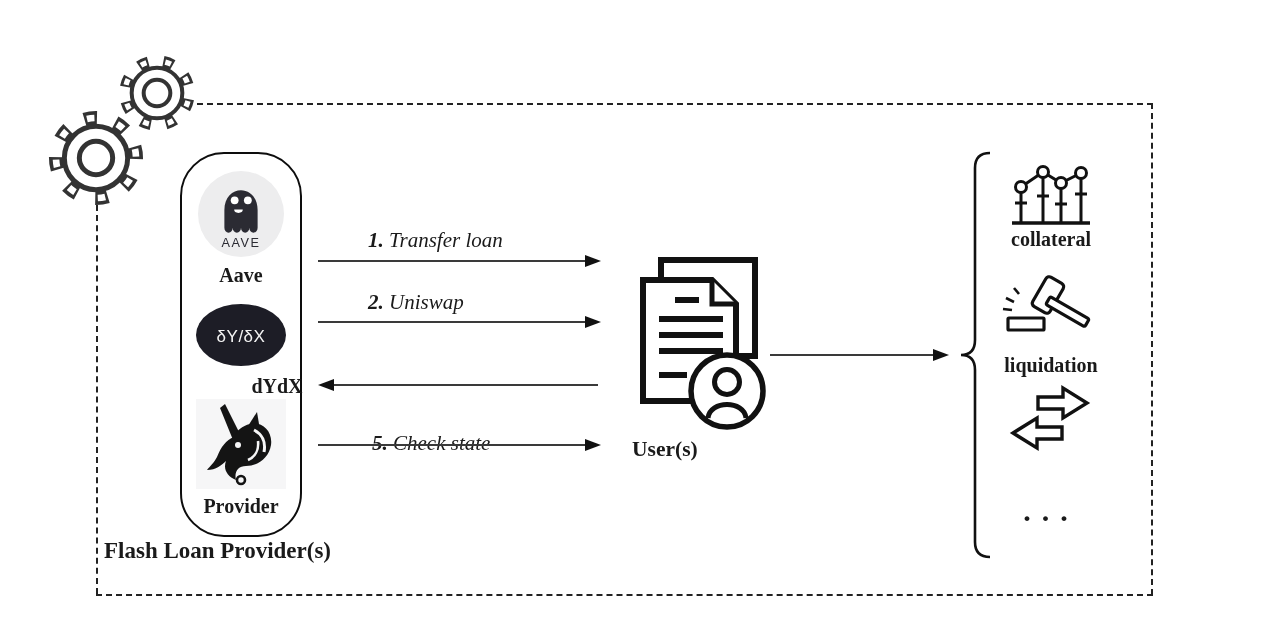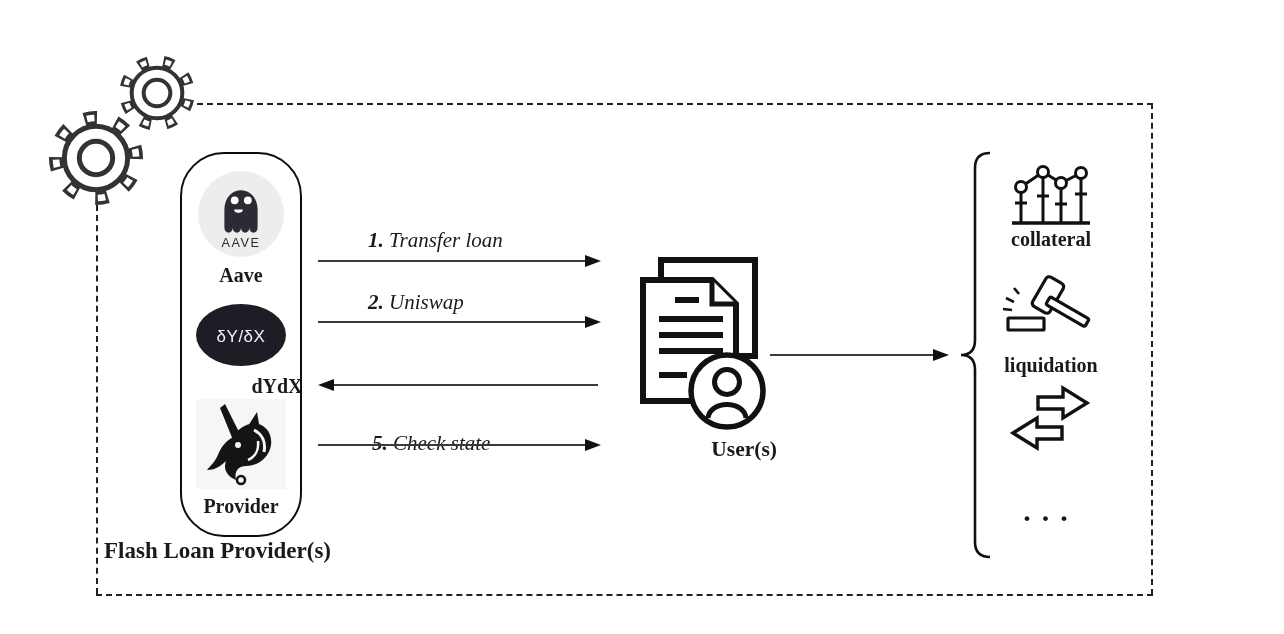--- a/index.html
+++ b/index.html
@@ -18,21 +18,21 @@
   }
   .p-label{left:0;width:100%;text-align:center;font-weight:bold;font-size:20px;}
   .uni-tile{left:14px;top:245px;width:90px;height:90px;background:#f6f6f7;}
   
   .flow-line{height:2px;background:#3a3a3a;}
   .head-right{width:0;height:0;border-top:6px solid transparent;border-bottom:6px solid transparent;border-left:16px solid #111;}
   .head-left{width:0;height:0;border-top:6px solid transparent;border-bottom:6px solid transparent;border-right:16px solid #111;}
   .flow-label{font-size:21px;white-space:nowrap;font-style:italic;}
   .flow-label b{font-weight:bold;}
   .big-label{font-weight:bold;font-size:23px;white-space:nowrap;}
-  .user-label{left:632px;top:437px;width:145px;text-align:right;font-weight:bold;font-size:21.5px;}
+  .user-label{left:632px;top:437px;width:145px;text-align:left;font-weight:bold;font-size:21.5px;}
   .op-label{left:966px;width:170px;text-align:center;font-weight:bold;font-size:20px;white-space:nowrap;}
   .dots{left:966px;top:494px;width:170px;text-align:center;font-weight:bold;font-size:30px;letter-spacing:11px;}
   svg{display:block;overflow:visible;}
   .logo-sans{font-family:"Liberation Sans", sans-serif;}
 </style>
 </head>
 <body>
 
 <div class="stage">
 

